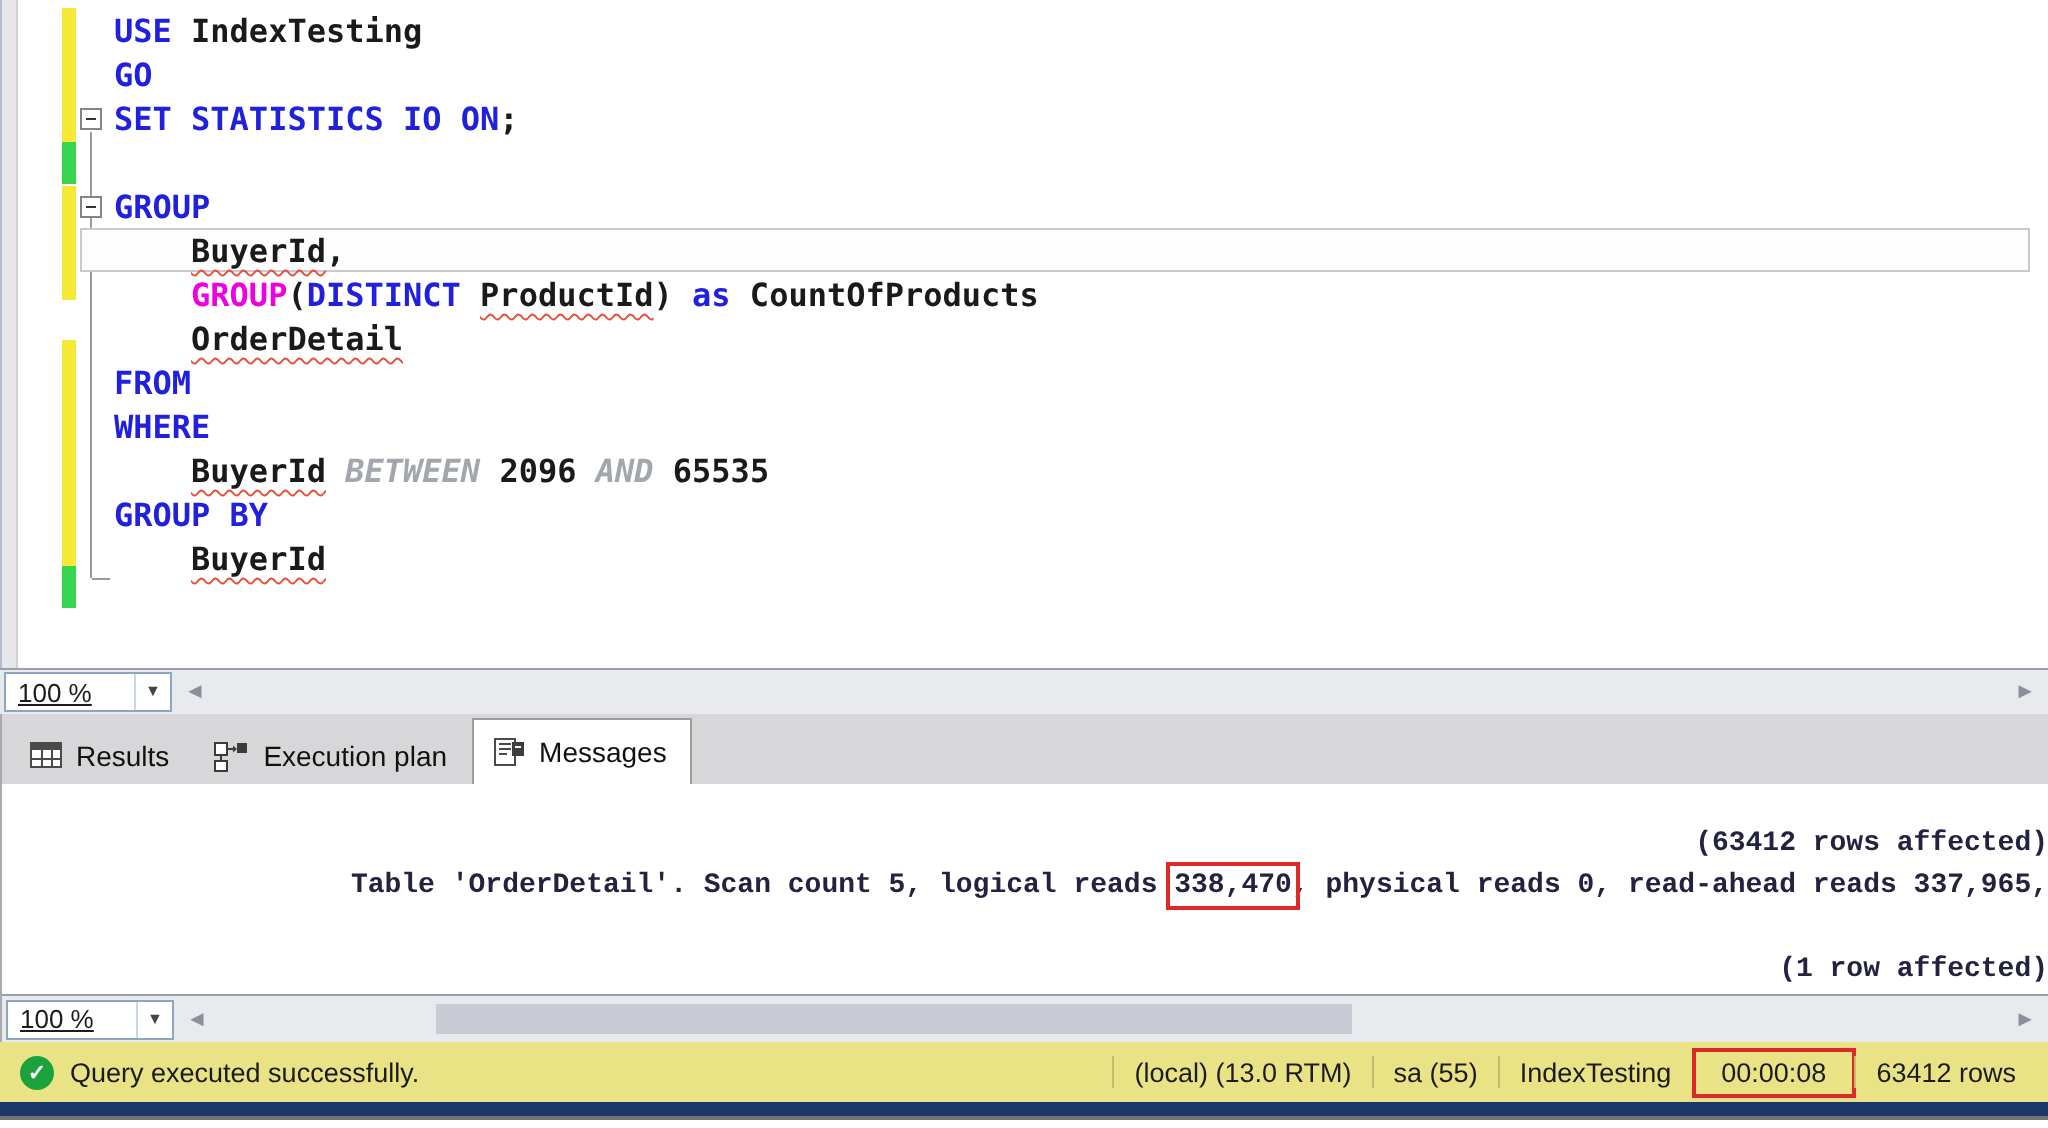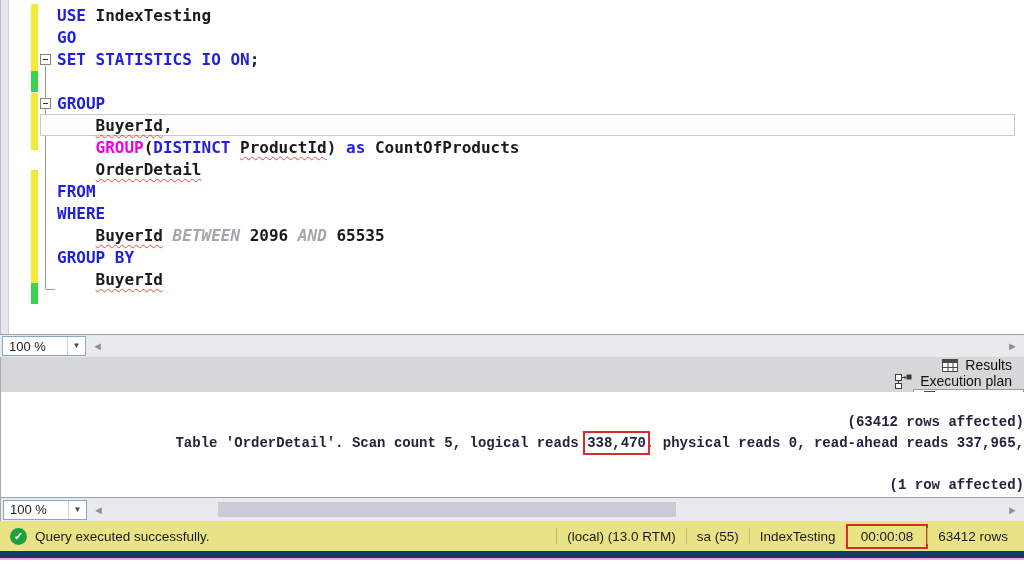--- a/index.html
+++ b/index.html
@@ -1,16 +1,16 @@
 <!DOCTYPE html>
 <html style="--keyword: #2121dd; --function: #ee00e2; --operator: #a2a7ad; --plain: #1a1a1a; --annotation: #dc2a2a; --status_bg: #e9e386; --status_ok: #1ba23c; --dark_bar: #1c3767; --change_yellow: #f6e836; --change_green: #38d450;"><head>
 <meta charset="utf-8">
 <style>
   html,body{margin:0;padding:0;background:#fff;}
-  .app{position:relative;width:1024px;height:560px;background:#f9a8d4;overflow:hidden;
+  .app{position:relative;width:1024px;height:560px;background:#737373;overflow:hidden;
        font-family:"Liberation Sans",sans-serif;}
 
   
   .editor{position:absolute;top:0;left:0;width:1024px;height:334px;background:#fff;}
   .indicator-strip{position:absolute;top:0;left:0;width:9px;height:334px;background:#e7e7ea;
        border-left:1px solid #b4bdd0;border-right:1px solid #d2d2d6;box-sizing:border-box;}
   .change-bar{position:absolute;left:31px;width:7px;}
   .cb-y1{top:4px;height:67px;background:var(--change_yellow);}
   .cb-g1{top:71px;height:21px;background:var(--change_green);}
   .cb-y2{top:93px;height:57px;background:var(--change_yellow);}
@@ -37,30 +37,30 @@
   .sq{text-decoration:underline;text-decoration-style:wavy;
       text-decoration-color:#e84a3c;text-decoration-thickness:1px;text-underline-offset:3px;}
 
   
   .hscroll{position:absolute;left:0;width:1024px;height:23px;background:#e9eaee;
        border-top:1px solid #99a0ab;box-sizing:border-box;display:flex;align-items:center;}
   .hscroll-editor{top:334px;}
   .hscroll-msg{top:497px;height:24px;border-left:1px solid #a9a9b2;}
   .zoom-select{width:84px;height:20px;margin-left:2px;background:#fff;border:1px solid #8ba6c0;
        box-sizing:border-box;display:flex;align-items:center;font-size:13px;color:#1c1c1c;}
-  .zoom-select .zval{flex:1;padding-left:6px;}
+  .zoom-select .zval{flex:1;padding-left:6px;text-decoration:underline;}
   .zoom-select .caret{width:17px;text-align:center;font-size:8px;color:#444;
        border-left:1px solid #c9d6e4;line-height:18px;}
   .sb-arrow{color:#8b8f9a;font-size:11px;padding:0 6px;line-height:22px;}
   .sb-track{flex:1;height:100%;position:relative;}
   .sb-thumb{position:absolute;left:108px;top:4px;width:458px;height:15px;background:#c9ccd4;}
 
   
   .tabbar{position:absolute;top:357px;left:0;width:1024px;height:35px;background:#d7d7d9;
-       border-left:1px solid #a9a9b2;box-sizing:border-box;display:flex;align-items:flex-end;padding-left:5px;flex-direction:column;}
+       border-left:1px solid #a9a9b2;box-sizing:border-box;display:flex;align-items:flex-end;padding-left:5px;}
   .tab{height:29px;display:flex;align-items:center;padding:0 12px 0 9px;gap:7px;
        font-size:14px;color:#111;}
   .tab.active{background:#fff;height:33px;border:1px solid #9c9c9c;border-bottom:none;box-sizing:border-box;}
   .ticon{display:flex;align-items:center;}
 
   
   .messages{position:absolute;top:392px;left:0;width:1024px;height:105px;background:#fff;
        border-left:1px solid #a9a9b2;box-sizing:border-box;
        font-family:"Liberation Mono",monospace;font-size:14px;font-weight:bold;color:#23233f;
        padding:20px 0 0 33px;overflow:hidden;text-align:right;}

